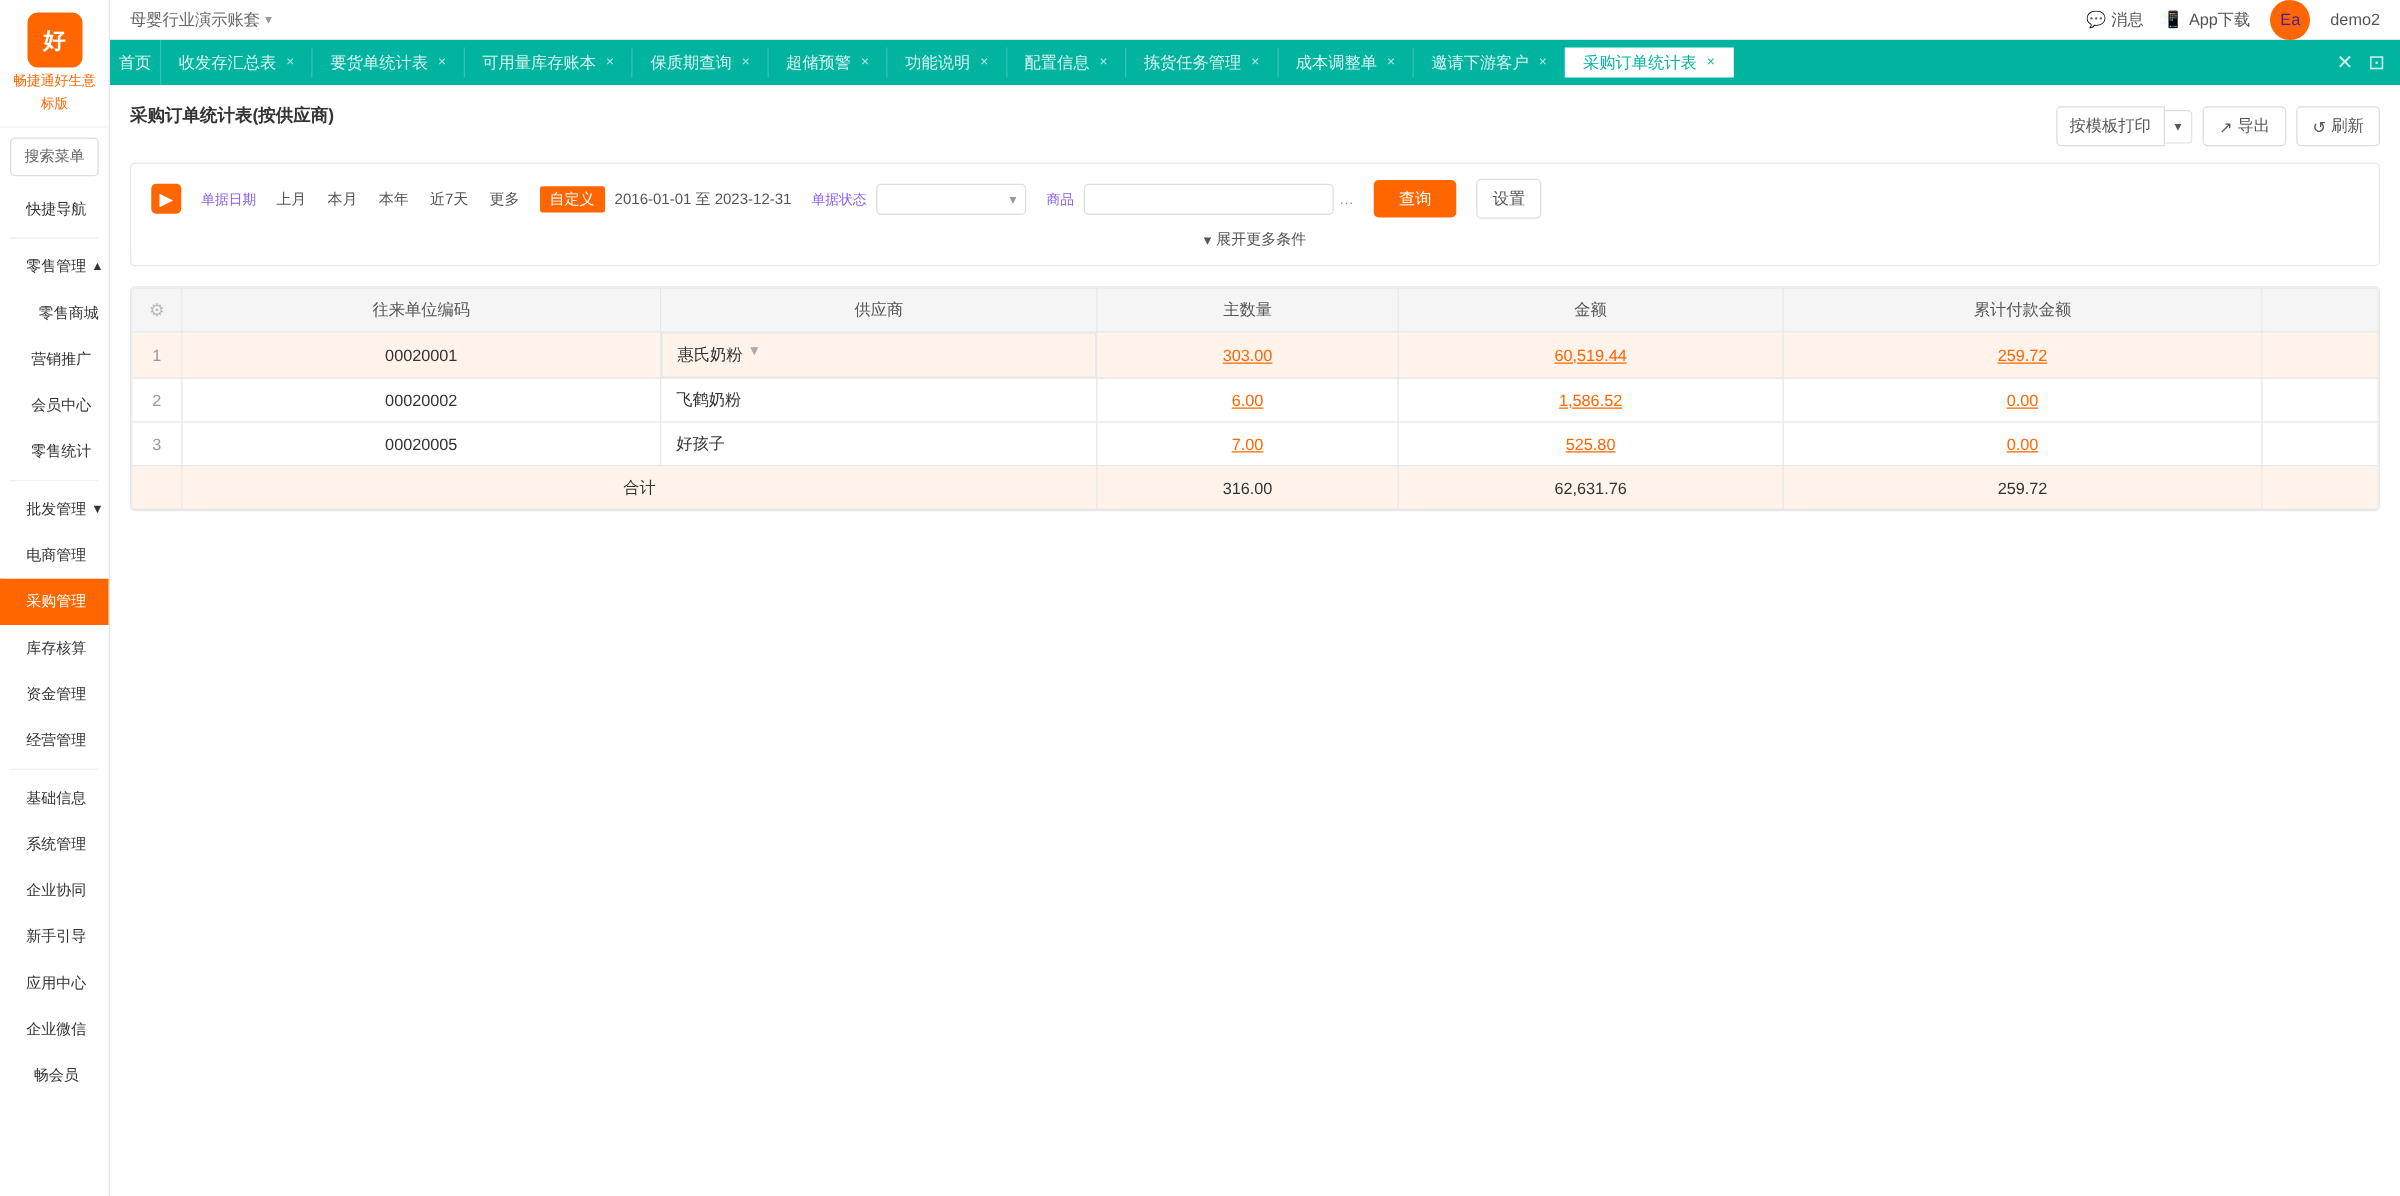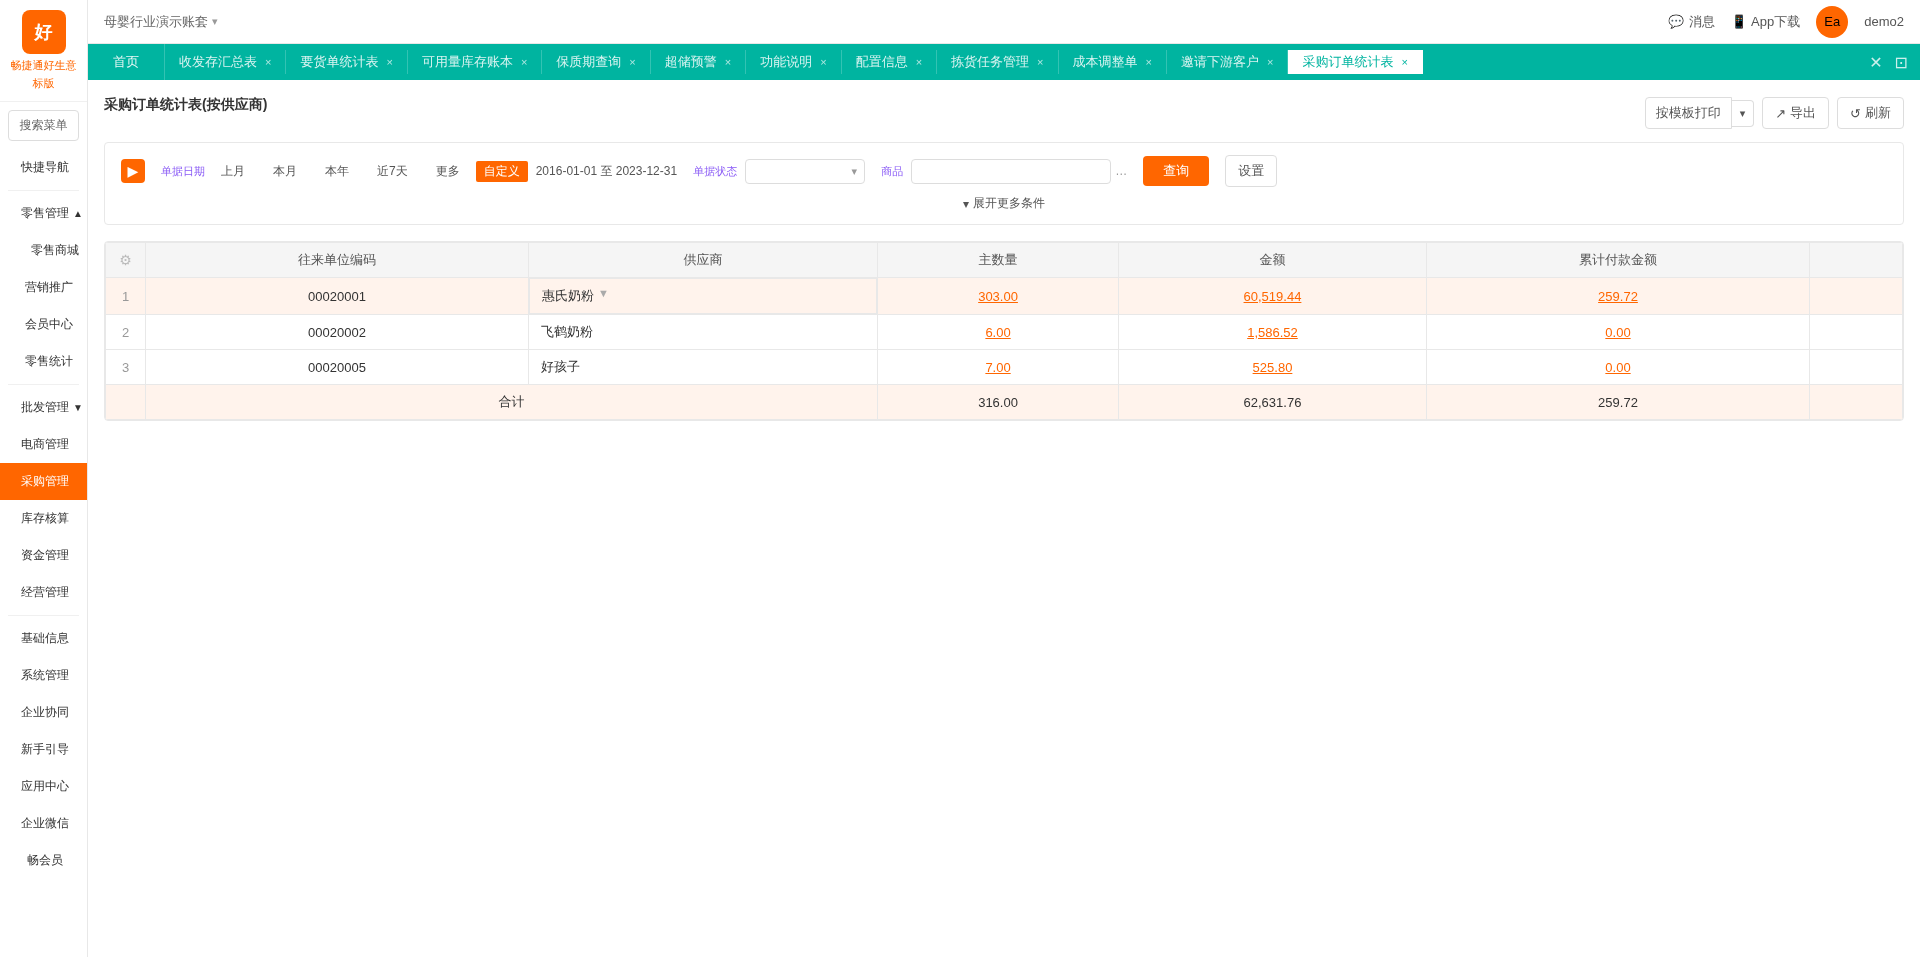--- a/index.html
+++ b/index.html
@@ -15,49 +15,49 @@
     .sidebar-nav-item { padding: 10px 4px; text-align: center; cursor: pointer; color: #333; font-size: 12px; display: flex; flex-direction: column; align-items: center; gap: 2px; border-left: 3px solid transparent; }
     .sidebar-nav-item.active { background: #ff6600; color: #fff; border-left-color: #ff6600; }
     .sidebar-nav-item.has-arrow { flex-direction: row; justify-content: flex-end; gap: 4px; }
     .sidebar-nav-item .nav-arrow { font-size: 10px; }
     .sidebar-divider { height: 1px; background: #f0f0f0; margin: 4px 8px; }
 
     
     .main { flex: 1; display: flex; flex-direction: column; overflow: hidden; }
 
     
-    .topbar { height: 44px; background: #fff; display: flex; align-items: center; padding: 0 16px; border-bottom: 1px solid #e8e8e8; gap: 8px; }
+    .topbar { height: 32px; background: #fff; display: flex; align-items: center; padding: 0 16px; border-bottom: 1px solid #e8e8e8; gap: 8px; }
     .topbar-breadcrumb { flex: 1; display: flex; align-items: center; gap: 4px; color: #666; font-size: 13px; }
     .topbar-breadcrumb .dropdown-icon { color: #999; font-size: 11px; }
     .topbar-actions { display: flex; align-items: center; gap: 16px; }
     .topbar-action { display: flex; align-items: center; gap: 4px; color: #555; cursor: pointer; font-size: 13px; }
-    .user-avatar { width: 32px; height: 32px; border-radius: 50%; background: #ff6600; display: flex; align-items: center; justify-content: center; color: #000000; font-size: 13px; cursor: pointer; }
+    .user-avatar { width: 32px; height: 32px; border-radius: 50%; background: #ff6600; display: flex; align-items: center; justify-content: center; color: #4c1d95; font-size: 13px; cursor: pointer; }
 
     
     .nav-tabs { background: #00b4a0; display: flex; align-items: center; height: 36px; overflow-x: auto; flex-shrink: 0; }
     .nav-tabs::-webkit-scrollbar { display: none; }
     .nav-tab { padding: 0 14px; height: 24px; display: flex; align-items: center; gap: 6px; color: rgba(255,255,255,0.85); font-size: 13px; cursor: pointer; white-space: nowrap; border-right: 1px solid rgba(255,255,255,0.2); flex-shrink: 0; }
     .nav-tab.active { background: #fff; color: #00b4a0; font-weight: 500; }
     .nav-tab .tab-close { font-size: 11px; color: rgba(255,255,255,0.7); margin-left: 2px; }
     .nav-tab.active .tab-close { color: #00b4a0; }
-    .nav-tab-home { padding: 0 25px; height: 40px; display: flex; align-items: center; color: rgba(255,255,255,0.9); font-size: 13px; cursor: pointer; border-right: 1px solid rgba(255,255,255,0.2); }
+    .nav-tab-home { padding: 0 7px; height: 40px; display: flex; align-items: center; color: rgba(255,255,255,0.9); font-size: 13px; cursor: pointer; border-right: 1px solid rgba(255,255,255,0.2); }
     .nav-tabs-end { margin-left: auto; display: flex; align-items: center; gap: 4px; padding-right: 8px; }
     .nav-tabs-end .tab-btn { color: rgba(255,255,255,0.8); background: none; border: none; cursor: pointer; font-size: 16px; padding: 0 4px; }
 
     
     .page-content { flex: 1; background: #fff; overflow-y: auto; padding: 16px; }
     .page-title { font-size: 14px; font-weight: 600; color: #333; margin-bottom: 16px; }
 
     
     .filter-bar { background: #fff; border: 1px solid #e8e8e8; border-radius: 4px; padding: 12px 16px; margin-bottom: 16px; }
     .filter-row { display: flex; align-items: center; gap: 16px; flex-wrap: wrap; }
     .filter-toggle { width: 24px; height: 24px; background: #ff6600; color: white; border: none; border-radius: 4px; cursor: pointer; font-size: 14px; display: flex; align-items: center; justify-content: center; flex-shrink: 0; }
     .filter-group { display: flex; align-items: center; gap: 8px; }
     .filter-label { color: #8b5cf6; font-size: 11px; white-space: nowrap; }
-    .date-shortcuts { display: flex; gap: 12px; }
+    .date-shortcuts { display: flex; gap: 1px; }
     .date-shortcut { padding: 2px 8px; border: none; background: none; cursor: pointer; font-size: 12px; color: #555; border-radius: 2px; }
     .date-more { padding: 2px 8px; border: none; background: none; cursor: pointer; font-size: 12px; color: #555; }
     .date-tag { padding: 2px 8px; background: #ff6600; color: white; border-radius: 2px; font-size: 12px; }
     .date-range { font-size: 12px; color: #555; }
     .filter-select { border: 1px solid #ddd; border-radius: 4px; padding: 4px 28px 4px 8px; font-size: 13px; color: #555; background: #fff; appearance: none; cursor: pointer; min-width: 120px; position: relative; }
     .select-wrapper { position: relative; display: inline-flex; align-items: center; }
     .select-wrapper::after { content: '▾'; position: absolute; right: 8px; color: #999; pointer-events: none; font-size: 11px; }
     .filter-input { border: 1px solid #ddd; border-radius: 4px; padding: 4px 8px; font-size: 13px; color: #555; min-width: 200px; }
     .filter-input-with-more { display: flex; align-items: center; gap: 4px; }
     .filter-more-btn { color: #999; cursor: pointer; font-size: 12px; }

